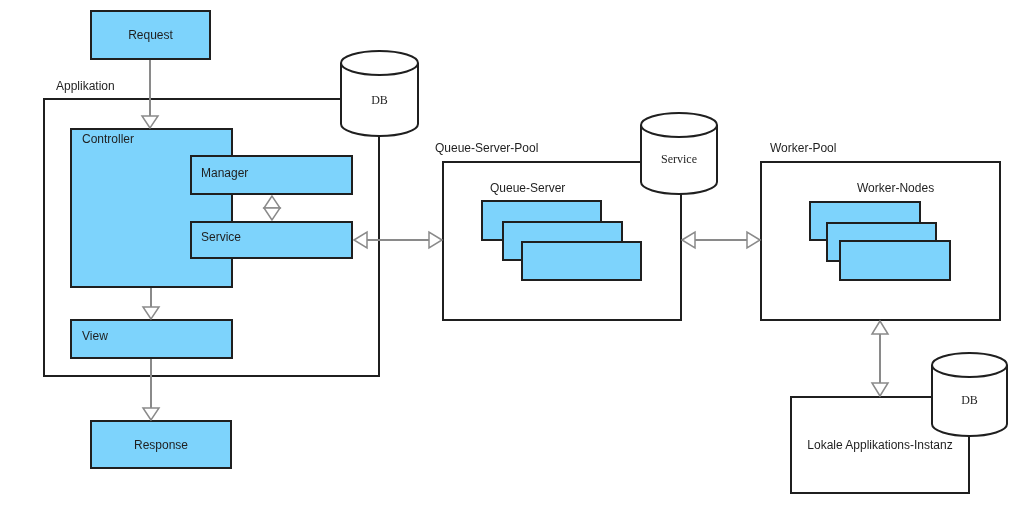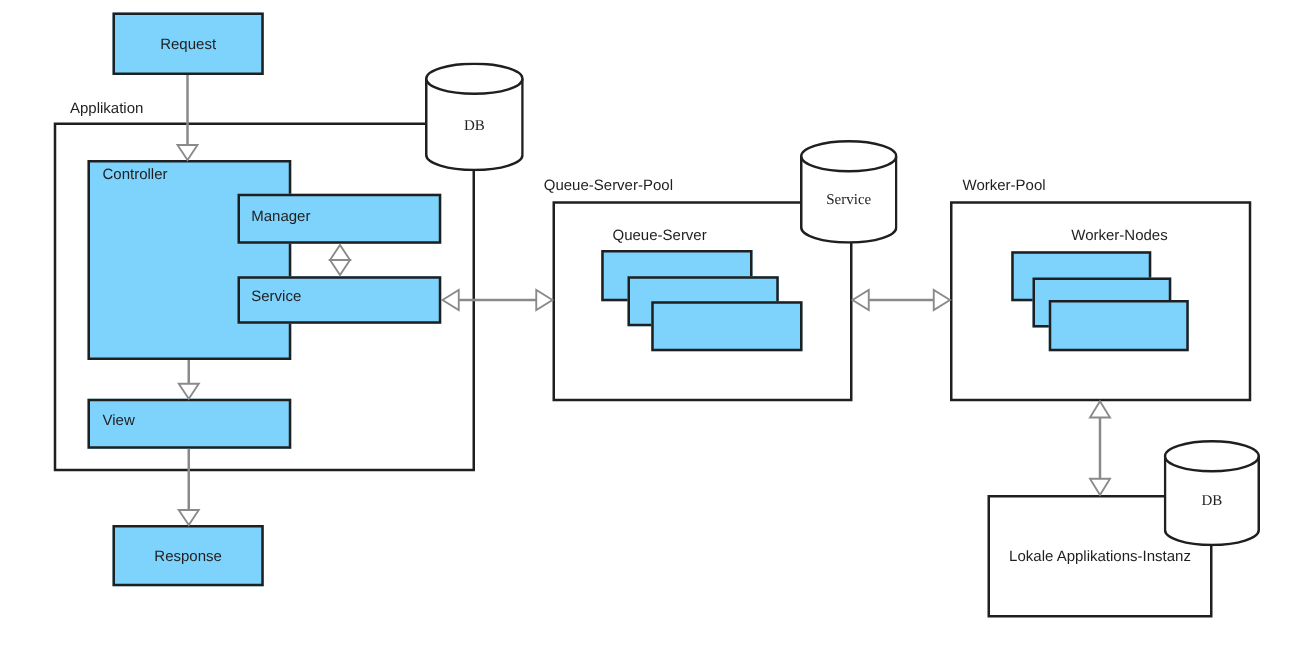--- a/index.html
+++ b/index.html
@@ -42,21 +42,21 @@
 
   <div class="box thick" style="left:190px;top:221px;width:163px;height:38px;"></div>
   <div class="inner-lbl" style="left:201px;top:230px;">Service</div>
 
   <div class="box thick" style="left:70px;top:319px;width:163px;height:40px;"></div>
   <div class="inner-lbl" style="left:82px;top:329px;">View</div>
 
   <div class="box center" style="left:90px;top:10px;width:121px;height:50px;">
     <span>Request</span>
   </div>
-  <div class="box center" style="left:90px;top:420px;width:121px;height:49px;">
+  <div class="box center" style="left:90px;top:420px;width:142px;height:49px;">
     <span>Response</span>
   </div>
 
   <div class="lbl" style="left:490px;top:181px;">Queue-Server</div>
   <div class="box thick" style="left:481px;top:200px;width:121px;height:41px;"></div>
   <div class="box thick" style="left:502px;top:221px;width:121px;height:40px;"></div>
   <div class="box thick" style="left:521px;top:241px;width:121px;height:40px;"></div>
 
   <div class="lbl" style="left:819px;top:181px;margin-left:38px;">Worker-Nodes</div>
   <div class="box thick" style="left:809px;top:201px;width:112px;height:40px;"></div>

